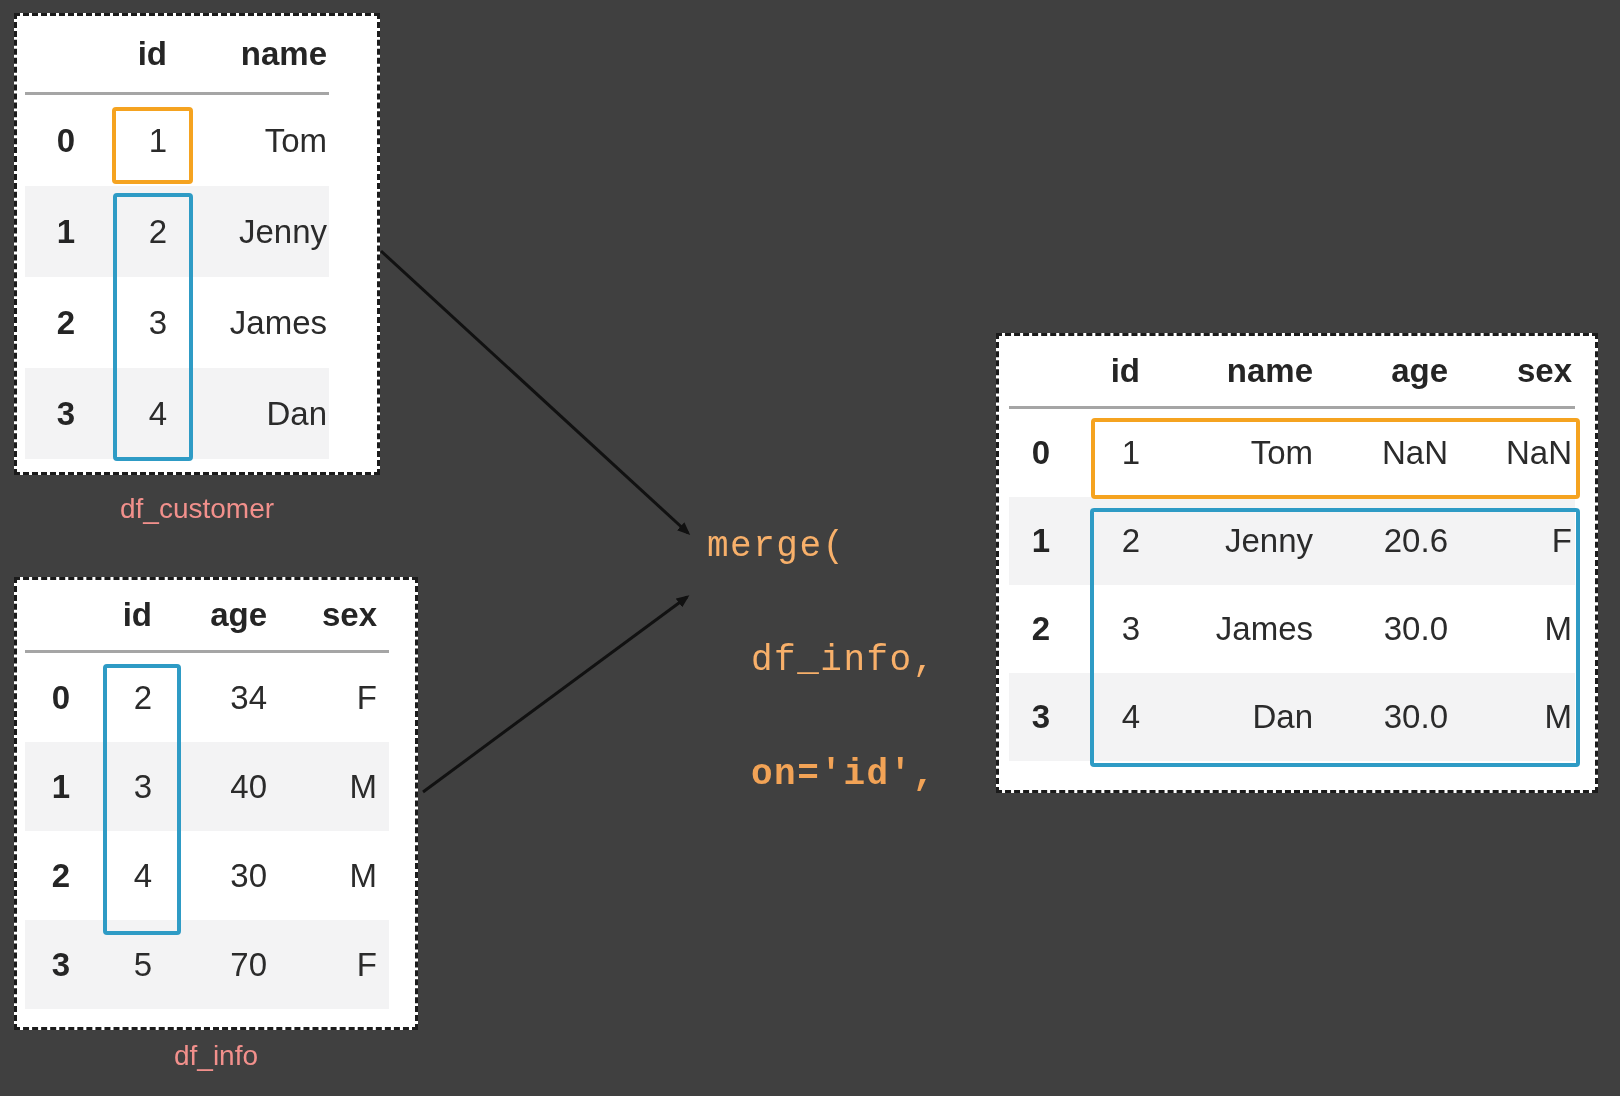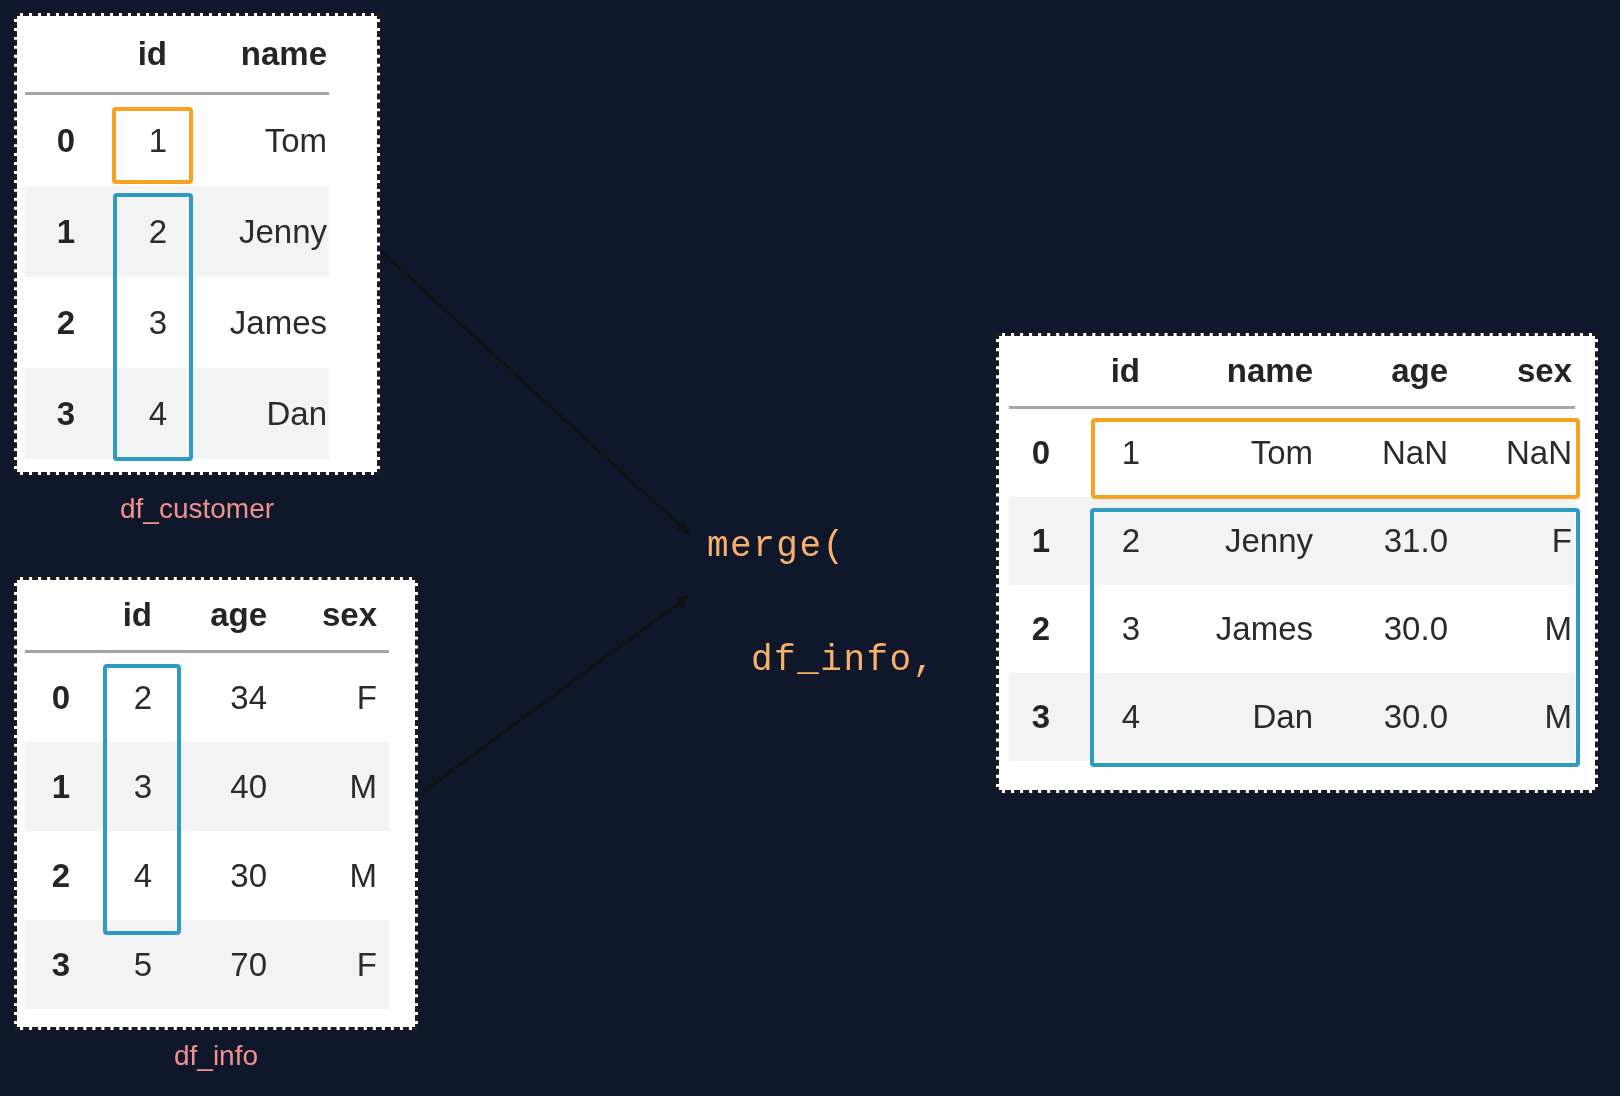--- a/index.html
+++ b/index.html
@@ -1,17 +1,17 @@
 <!DOCTYPE html>
 <html><head>
 <meta charset="utf-8">
 <style>
   html,body{margin:0;padding:0;background:#ffffff;}
   #canvas{
-    position:relative;width:1620px;height:1096px;background:#0f172a;overflow:hidden;
+    position:relative;width:1620px;height:1096px;background:#404040;overflow:hidden;
     font-family:"Liberation Sans", sans-serif;
   }
   
   .panel{position:absolute;border:3px dashed #1b1b1b;background:#ffffff;box-sizing:border-box;}
   #panel-customer{left:14px;top:13px;width:366px;height:462px;}
   #panel-info{left:14px;top:577px;width:404px;height:453px;}
   #panel-result{left:996px;top:333px;width:602px;height:460px;}
   
   table{border-collapse:collapse;table-layout:fixed;margin-left:8px;}
   #panel-result table{margin-left:10px;}
@@ -179,21 +179,21 @@
           <th>0</th>
           <td>1</td>
           <td>Tom</td>
           <td>NaN</td>
           <td>NaN</td>
         </tr>
         <tr>
           <th>1</th>
           <td>2</td>
           <td>Jenny</td>
-          <td>31.0</td>
+          <td>20.6</td>
           <td>F</td>
         </tr>
         <tr>
           <th>2</th>
           <td>3</td>
           <td>James</td>
           <td>30.0</td>
           <td>M</td>
         </tr>
         <tr>
@@ -209,20 +209,21 @@
 
   <div class="hl orange" id="hl-cust-id1"></div>
   <div class="hl blue" id="hl-cust-ids"></div>
   <div class="hl blue" id="hl-info-ids"></div>
   <div class="hl orange" id="hl-res-row0"></div>
   <div class="hl blue" id="hl-res-rows"></div>
 
   <div id="code">
     <div>merge(</div>
     <div class="indent">df_info,</div>
+    <div class="indent bold">on='id',</div>
     
   </div>
 
   <svg id="arrows" width="1620" height="1096" viewBox="0 0 1620 1096">
     <defs>
       <marker id="ah" markerWidth="13" markerHeight="11" refX="10" refY="5.5" orient="auto" markerUnits="userSpaceOnUse">
         <path d="M0,0 L13,5.5 L0,11 z" fill="#111"></path>
       </marker>
     </defs>
     <line x1="381" y1="251" x2="688" y2="533" stroke="#111" stroke-width="3" marker-end="url(#ah)"></line>

